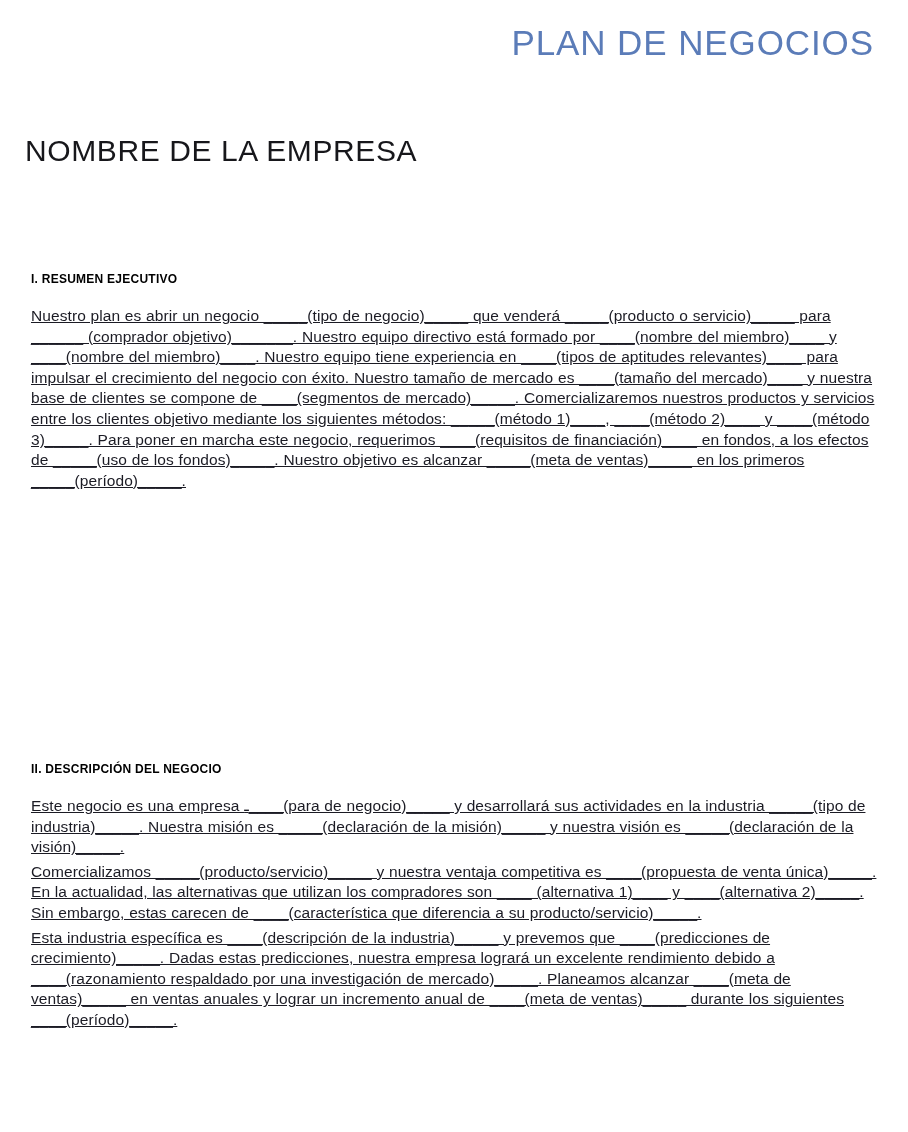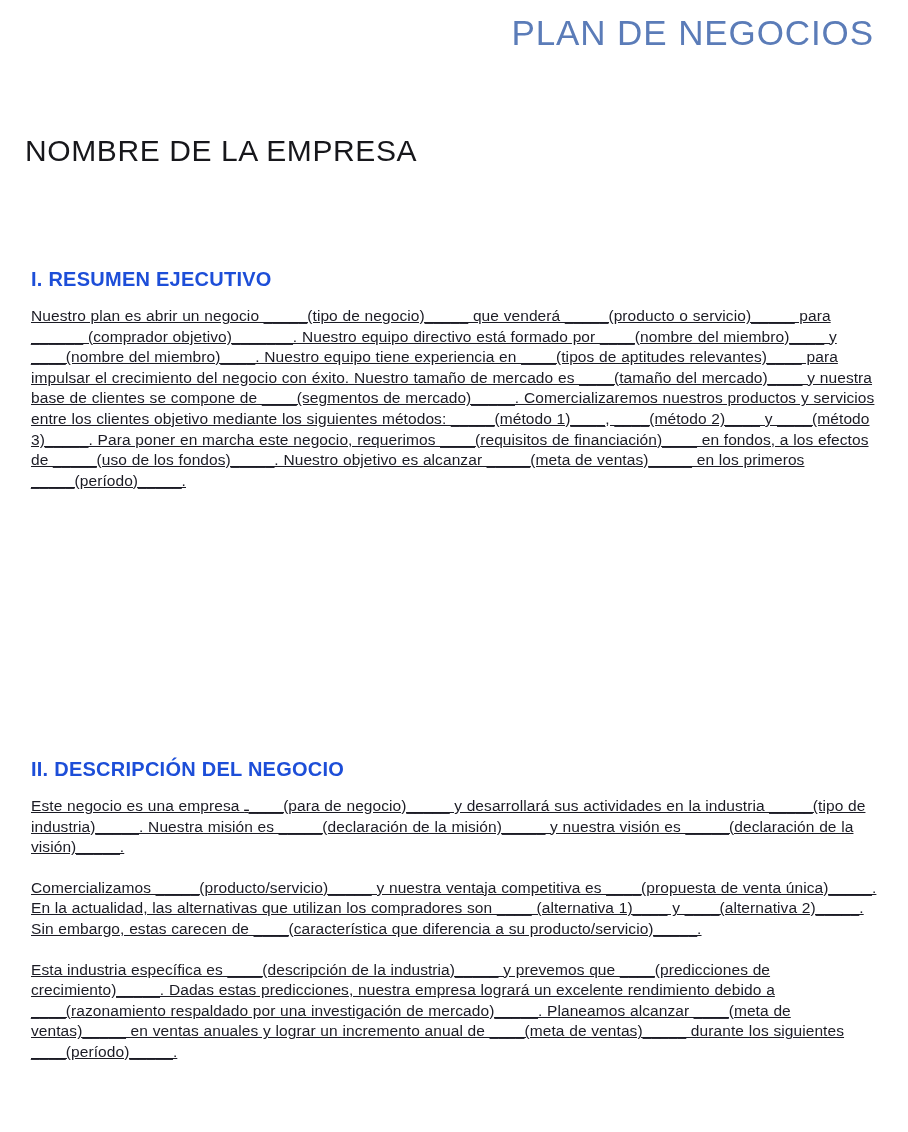--- a/index.html
+++ b/index.html
@@ -18,21 +18,21 @@
     position: relative;
     width: 908px;
     height: 1132px;
     background: #ffffff;
     box-sizing: border-box;
   }
 
   
   .doc-header {
     position: absolute;
-    top: 12px;
+    top: 22px;
     right: 34px;
     text-align: center;
   }
   .doc-header-title {
     font-size: 35px;
     line-height: 42px;
     letter-spacing: 0.9px;
     font-weight: 300;
     color: #5b7cb8;
     white-space: nowrap;
@@ -55,41 +55,41 @@
   
   .section {
     position: absolute;
     left: 31px;
     width: 848px;
   }
   #section-1 { top: 266px; }
   #section-2 { top: 756px; }
 
   .section-heading {
-    font-size: 20px;
+    font-size: 12px;
     line-height: 26px;
     font-weight: bold;
     letter-spacing: 0.25px;
-    color: #1d4ed8;
+    color: #000000;
     margin: 0 0 14px 0;
     white-space: nowrap;
   }
 
   .body-text {
     font-size: 15.5px;
     line-height: 20.6px;
     color: #1b1b24;
     margin: 0;
     text-align: left;
     letter-spacing: 0.08px;
     word-spacing: 0.3px;
     text-decoration: underline;
   }
   .body-text + .body-text {
-    margin-top: 20px;
+    margin-top: 4px;
   }
 </style>
 </head>
 <body>
 
 <div class="page">
 
   <div class="doc-header">
     <div class="doc-header-title">PLAN DE NEGOCIOS</div>
   </div>

